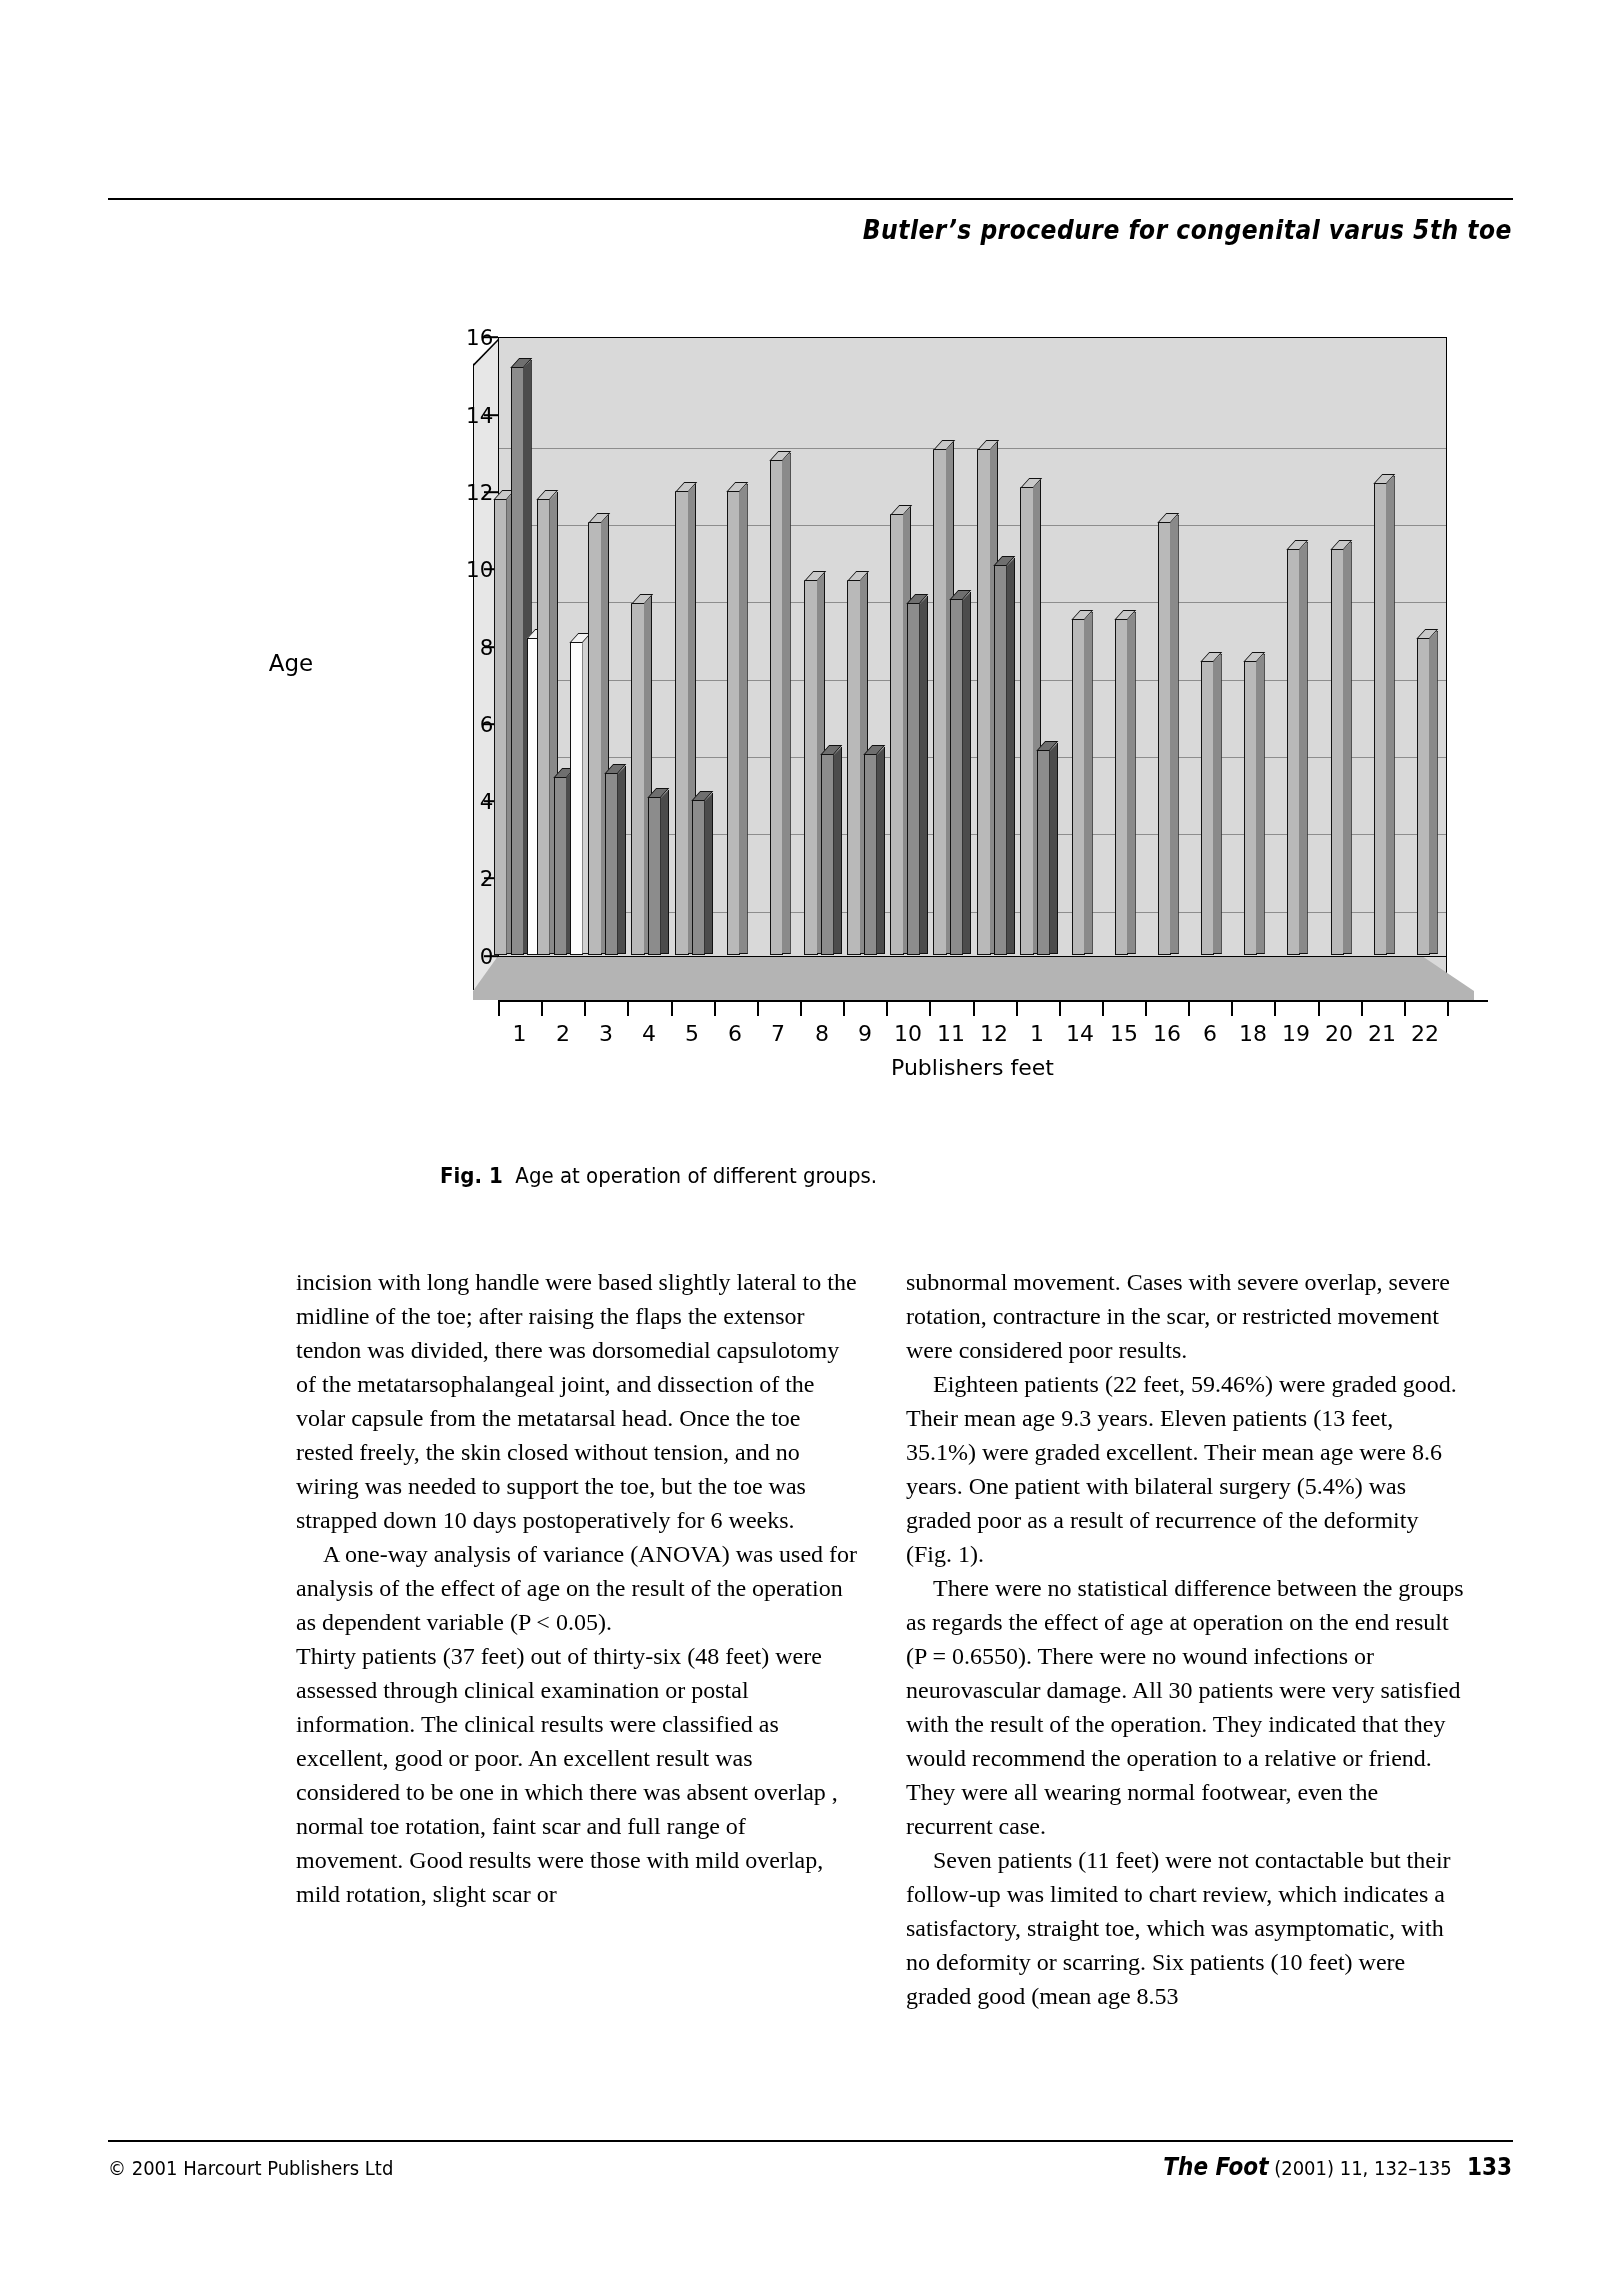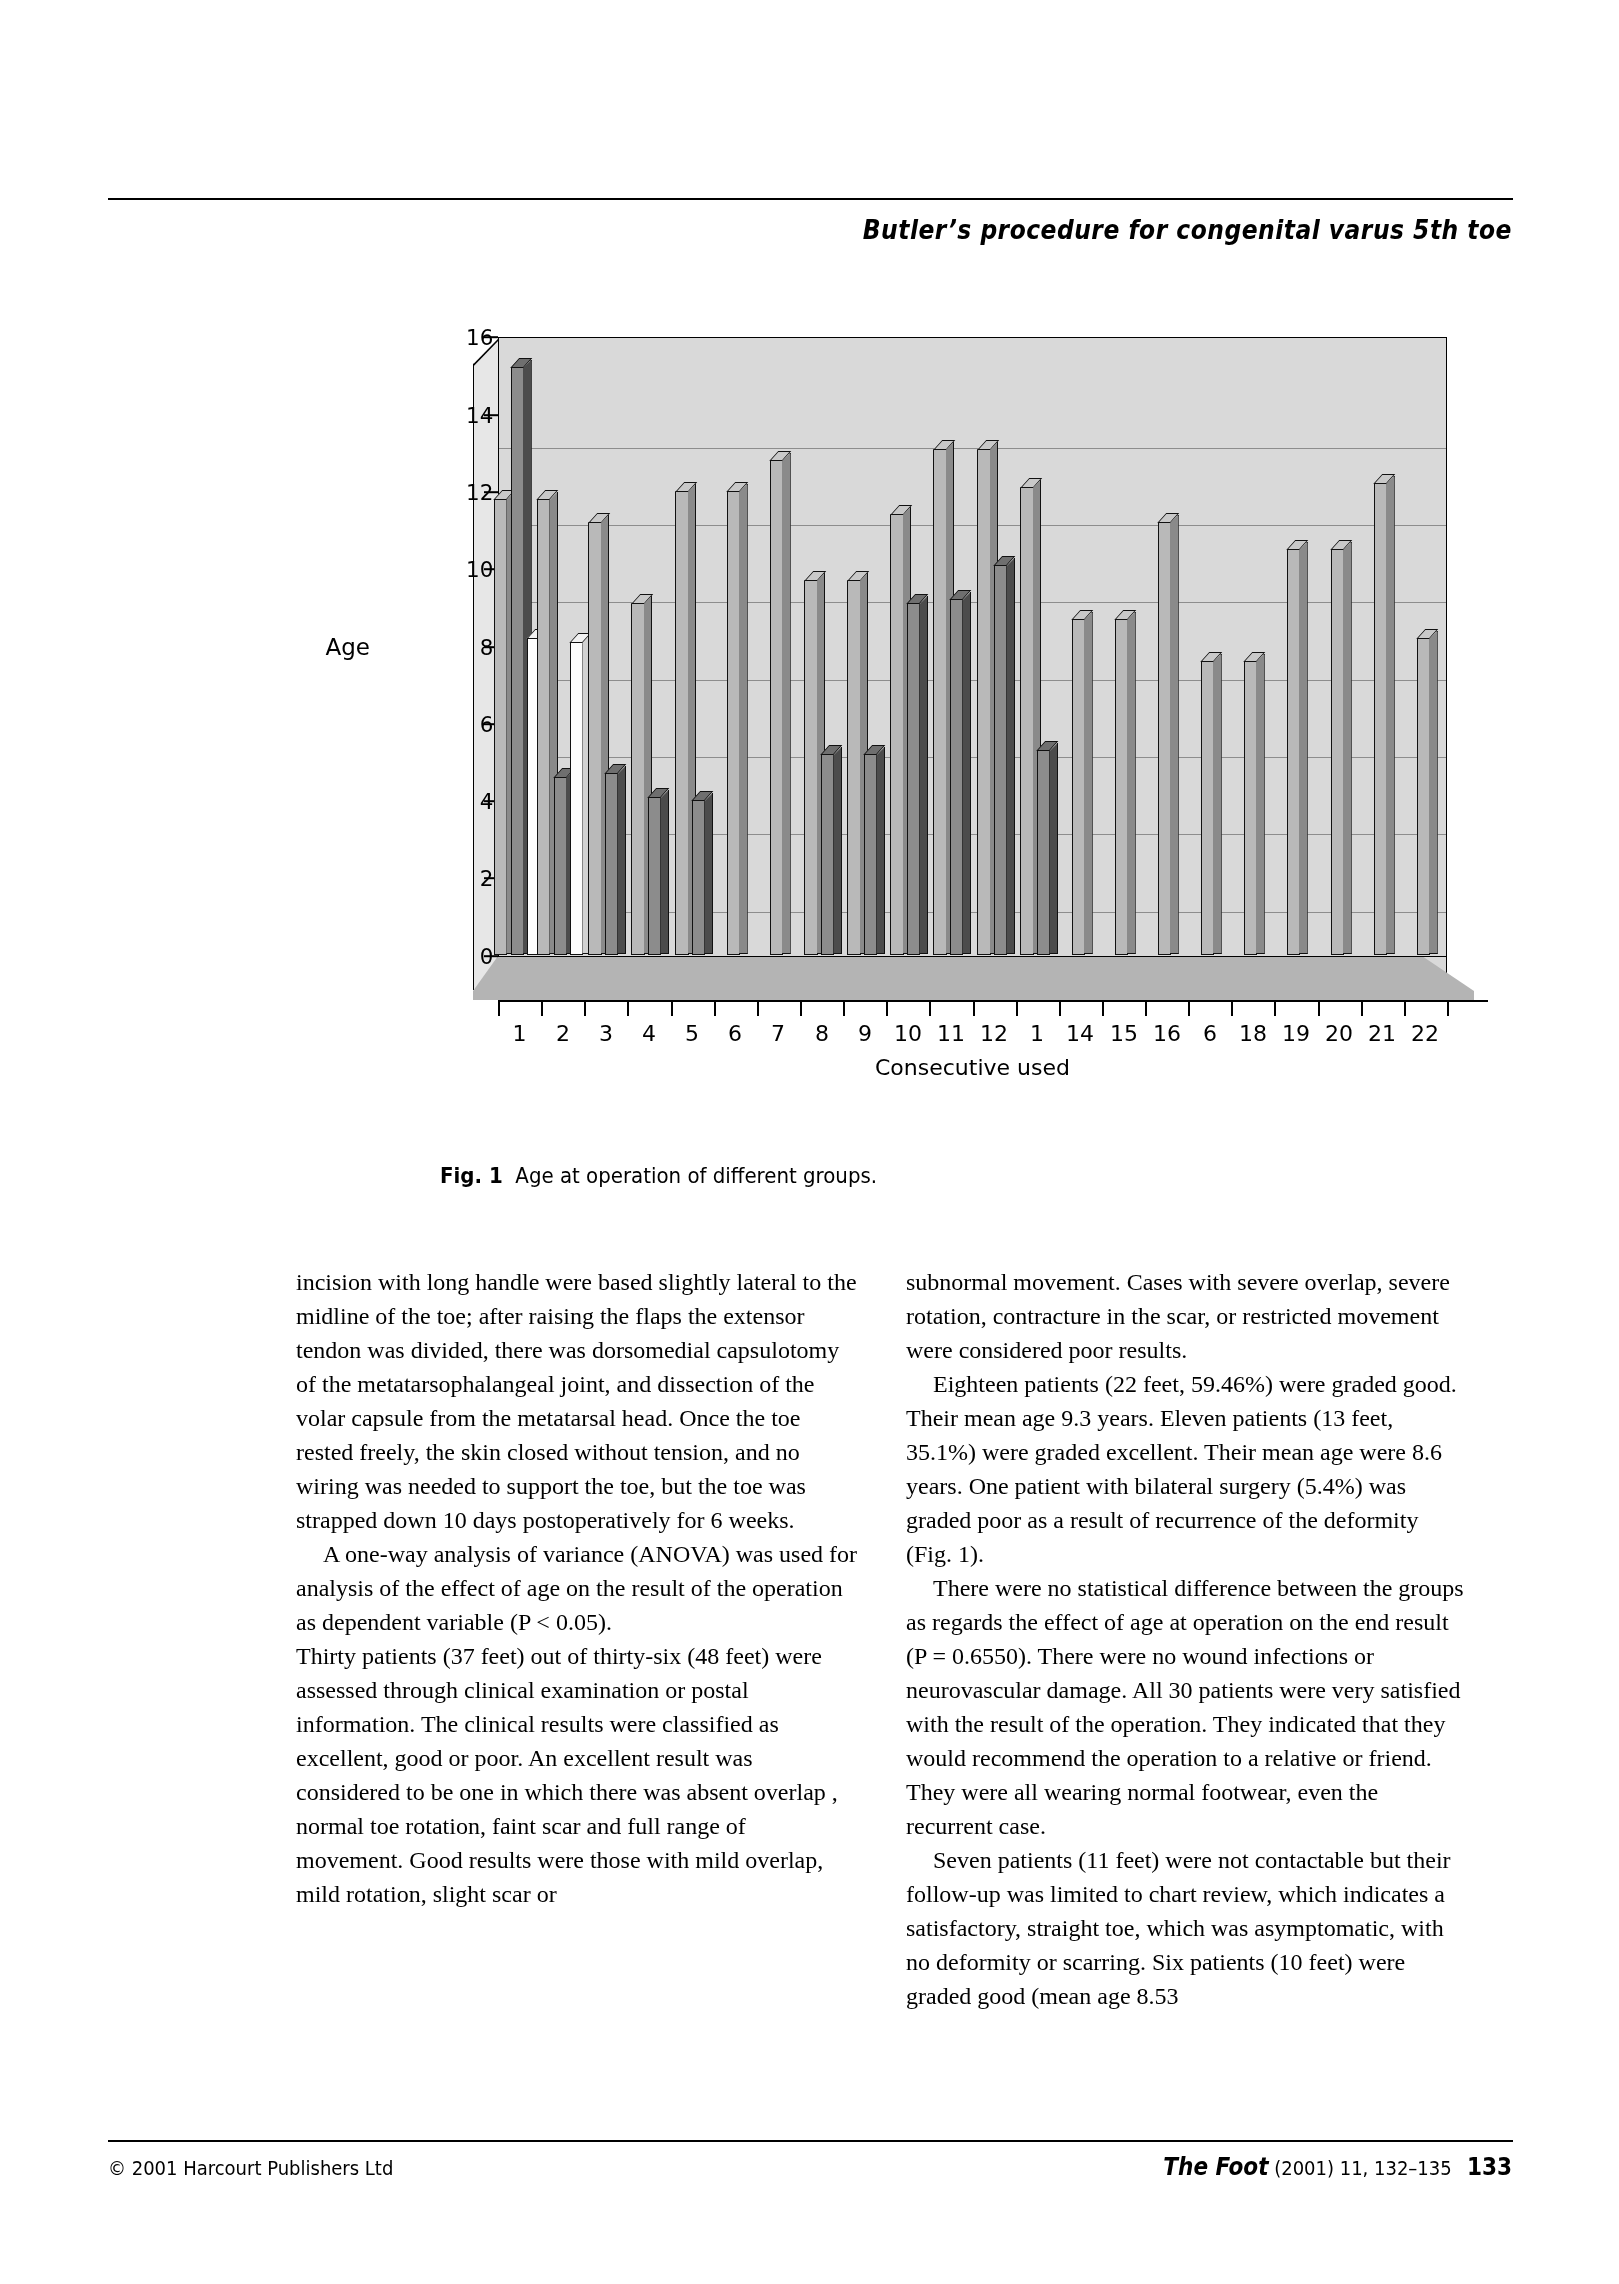--- a/index.html
+++ b/index.html
@@ -188,21 +188,21 @@
           <div class="grid" style="bottom: 309px;"></div>
           <div class="grid" style="bottom: 387px;"></div>
           <div class="grid" style="bottom: 464px;"></div>
           <div class="grid" style="bottom: 541px;"></div>
         </div>
 
       <div class="floor"></div>
       <div class="floor-top"></div>
 
       <div class="yaxis" id="yaxis">
-        <div class="ylabel" id="ylabel" style="top: 316px;">Age</div>
+        <div class="ylabel" id="ylabel" style="top: 332px; text-align: center;">Age</div>
       <div class="ytick" style="top: 625px;">0</div>
           <div class="ytick-mark" style="top: 625px;"></div>
           <div class="ytick" style="top: 547px;">2</div>
           <div class="ytick-mark" style="top: 547px;"></div>
           <div class="ytick" style="top: 470px;">4</div>
           <div class="ytick-mark" style="top: 470px;"></div>
           <div class="ytick" style="top: 393px;">6</div>
           <div class="ytick-mark" style="top: 393px;"></div>
           <div class="ytick" style="top: 316px;">8</div>
           <div class="ytick-mark" style="top: 316px;"></div>
@@ -445,21 +445,21 @@
           <div class="xtick" style="left: 626px;">15</div>
           <div class="xtick" style="left: 669px;">16</div>
           <div class="xtick" style="left: 712px;">6</div>
           <div class="xtick" style="left: 755px;">18</div>
           <div class="xtick" style="left: 798px;">19</div>
           <div class="xtick" style="left: 841px;">20</div>
           <div class="xtick" style="left: 884px;">21</div>
           <div class="xtick" style="left: 927px;">22</div>
         </div>
 
-      <div class="xtitle">Consecutive used</div>
+      <div class="xtitle">Publishers feet</div>
 
     </div>
 
     <div class="figcap">
       <b>Fig. 1</b><span class="t">Age at operation of different groups.</span>
     </div>
   </div>
 
   <div class="col left">
     <p>incision with long handle were based slightly lateral to the midline of the toe; after raising the flaps the extensor tendon was divided, there was dorsomedial capsulotomy of the metatarsophalangeal joint, and dissection of the volar capsule from the metatarsal head. Once the toe rested freely, the skin closed without tension, and no wiring was needed to support the toe, but the toe was strapped down 10 days postoperatively for 6 weeks.</p>

